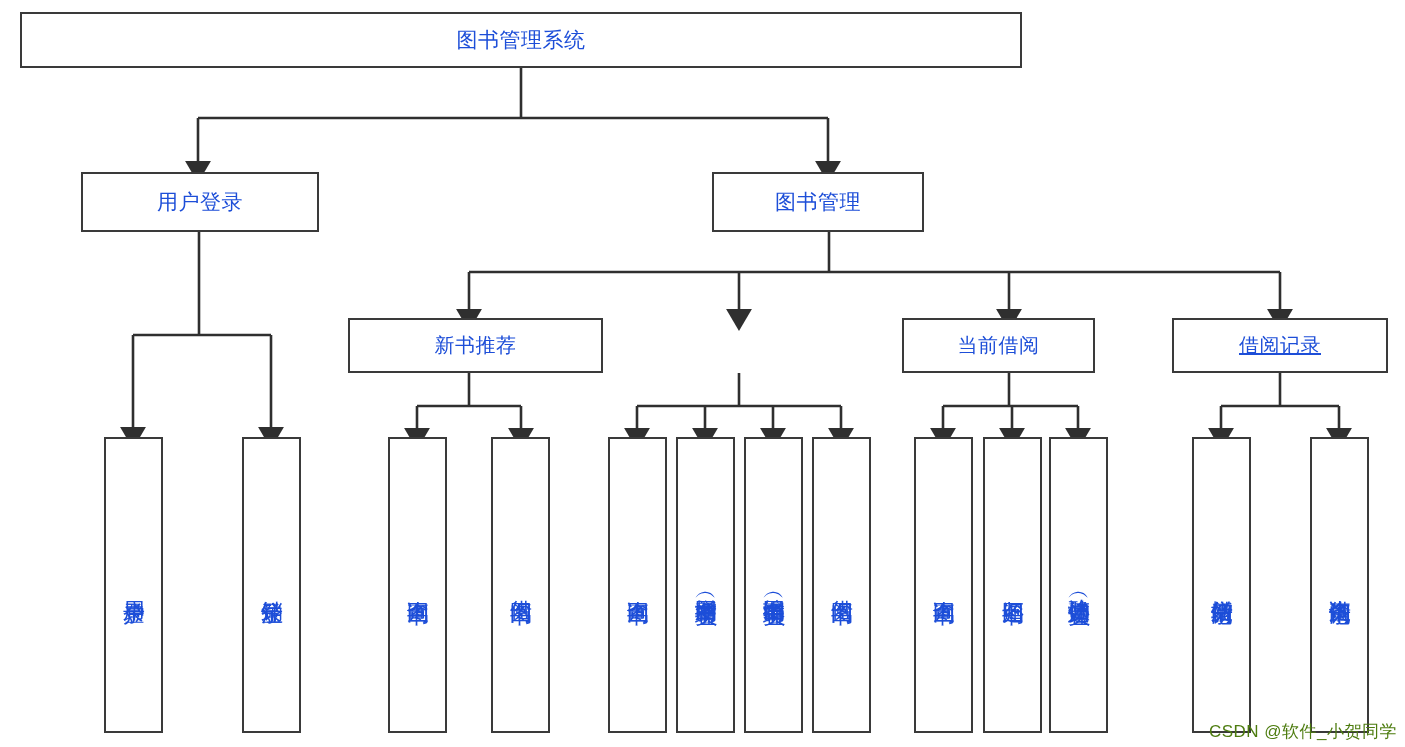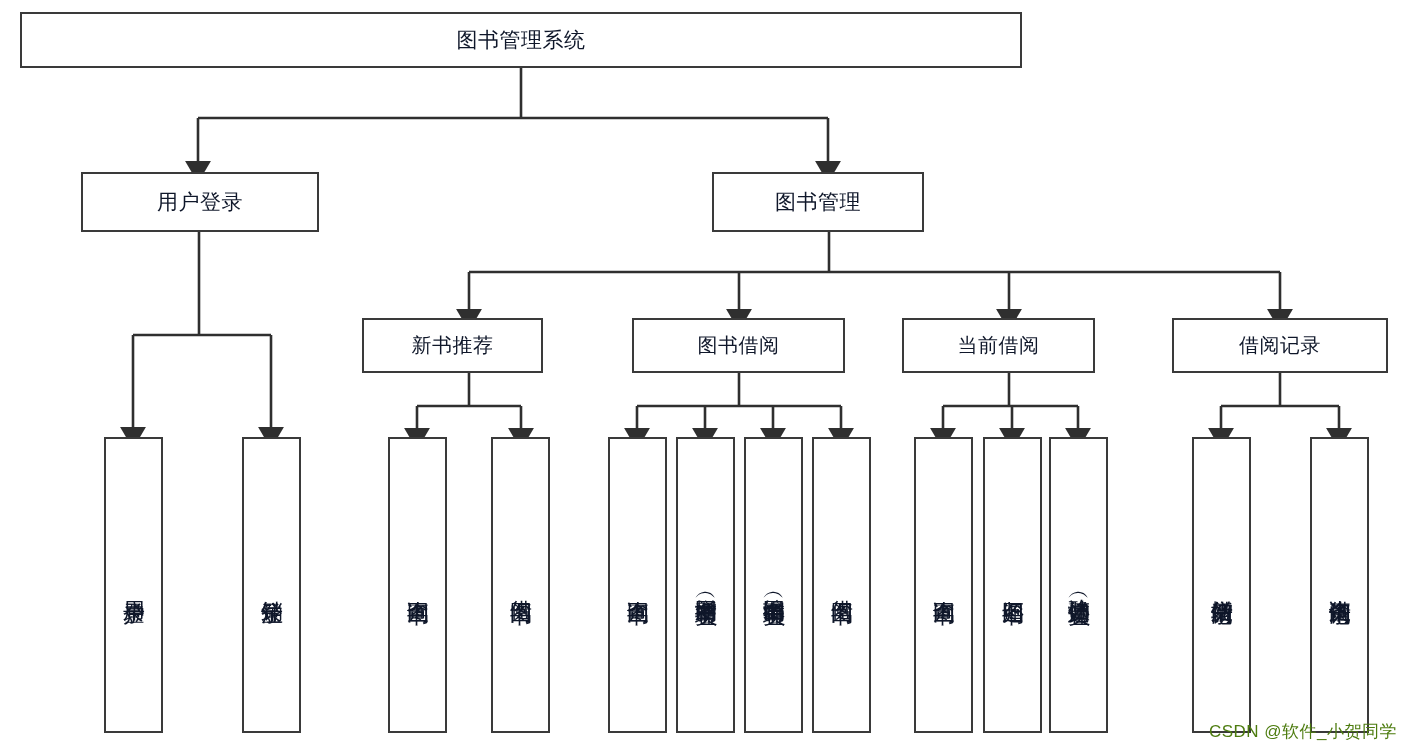--- a/index.html
+++ b/index.html
@@ -27,21 +27,21 @@
     pointer-events: none;
   }
   .node {
     position: absolute;
     box-sizing: border-box;
     border: 2.5px solid #3a3a3a;
     background: #ffffff;
     display: flex;
     align-items: center;
     justify-content: center;
-    color: #0f172a;
+    color: #1d4ed8;
     z-index: 2;
   }
   .node-label {
     display: block;
     text-align: center;
     line-height: 1.18;
     letter-spacing: 0.5px;
     white-space: nowrap;
   }
   .node.root .node-label { font-size: 21px; }
@@ -134,30 +134,27 @@
     <span class="node-label">图书管理系统</span>
   </div>
 
   <div class="node level1" style="left:81px; top:172px; width:238px; height:60px;">
     <span class="node-label">用户登录</span>
   </div>
   <div class="node level1" style="left:712px; top:172px; width:212px; height:60px;">
     <span class="node-label">图书管理</span>
   </div>
 
-  <div class="node level2" style="left:362px; top:318px; width:181px; height:55px;">
+  <div class="node level2" style="left:348px; top:318px; width:255px; height:55px;">
     <span class="node-label">新书推荐</span>
-  </div>
-  <div class="node level2" style="left:632px; top:318px; width:213px; height:55px;">
-    <span class="node-label">图书借阅</span>
   </div>
   <div class="node level2" style="left:902px; top:318px; width:193px; height:55px;">
     <span class="node-label">当前借阅</span>
   </div>
-  <div class="node level2" style="left:1172px; top:318px; width:216px; height:55px;">
+  <div class="node level2" style="left:1172px; top:318px; width:216px; height:55px;text-decoration:underline;">
     <span class="node-label">借阅记录</span>
   </div>
 
   <div class="node leaf" style="left:104px; top:437px; width:59px; height:296px;">
     <span class="node-label">用户登录</span>
   </div>
   <div class="node leaf" style="left:242px; top:437px; width:59px; height:296px;">
     <span class="node-label">注销登录</span>
   </div>
 

